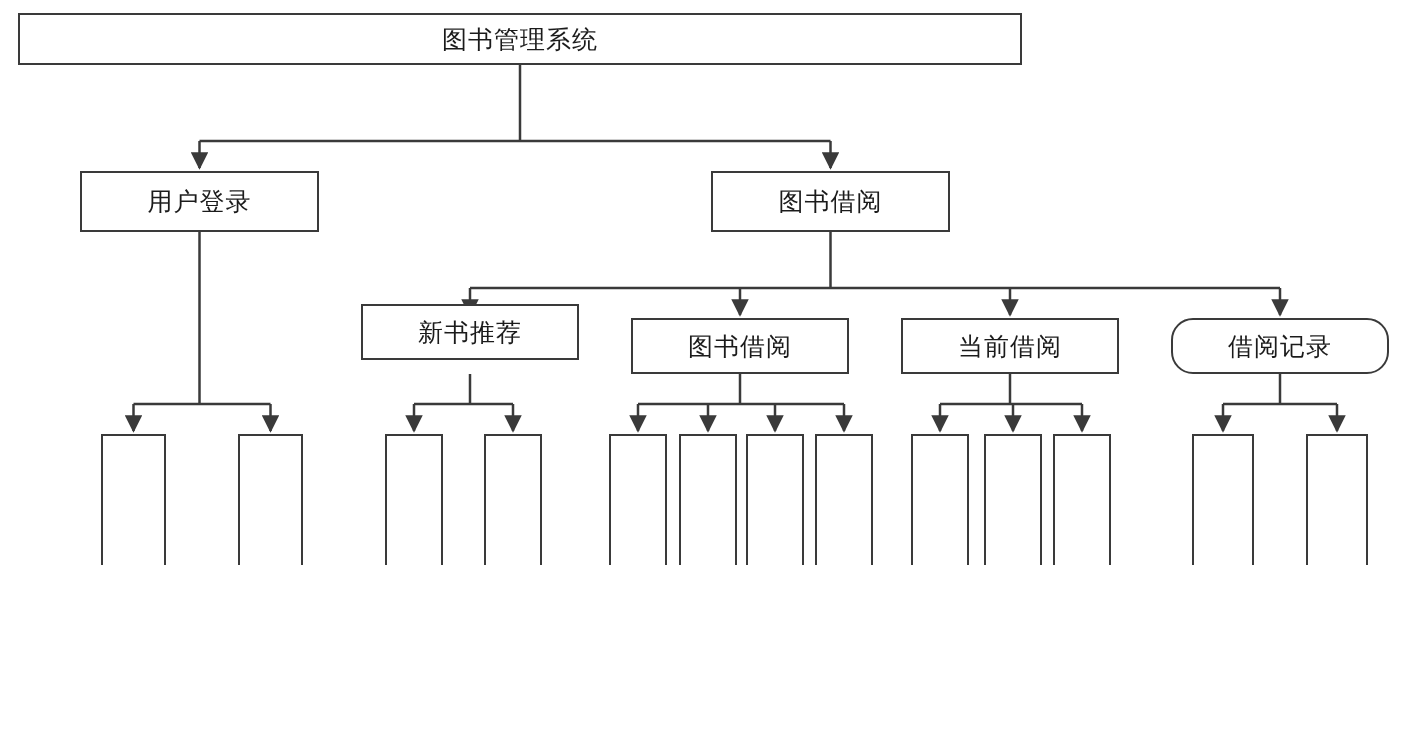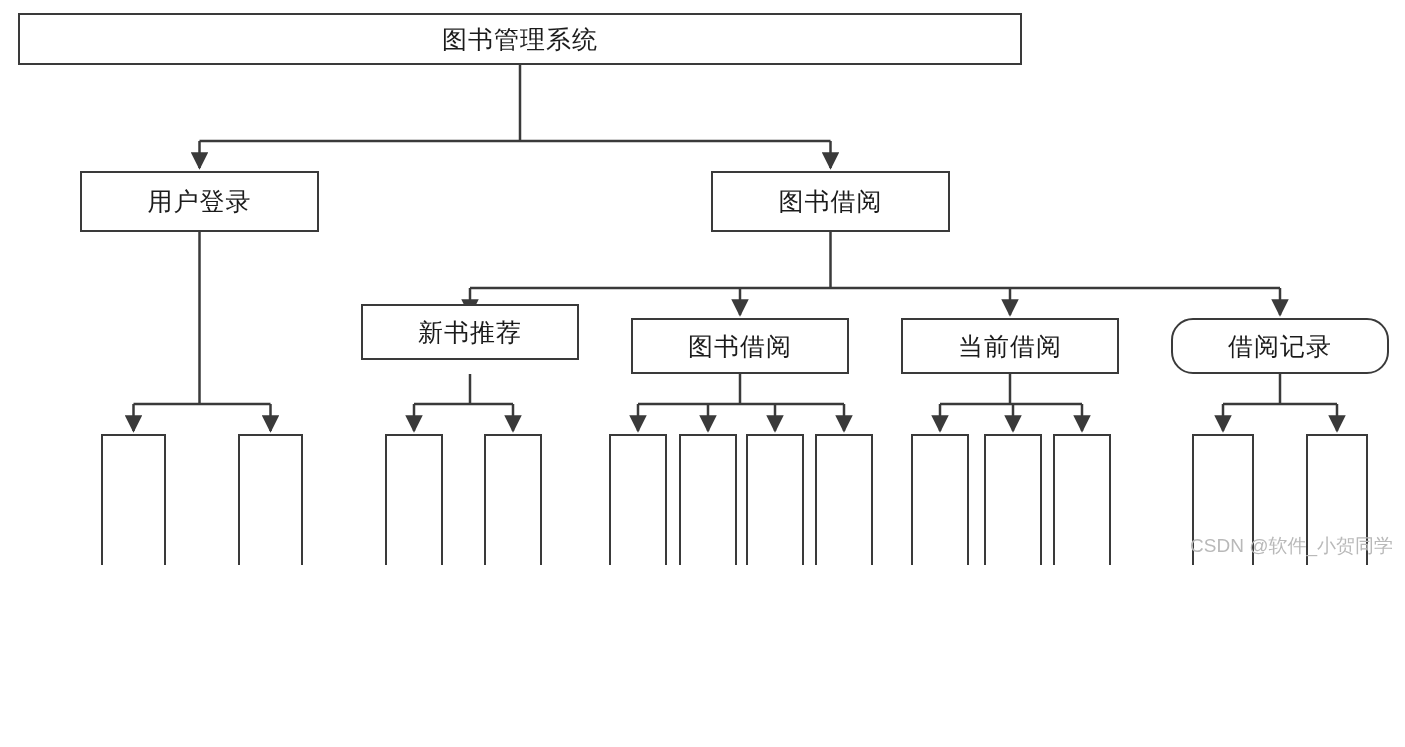--- a/index.html
+++ b/index.html
@@ -164,14 +164,13 @@
         <span class="vtext">确认归还（管理员）</span>
       </div>
       <div class="node v" style="left: 1192px; top: 434px; width: 62px; height: 305px;">
         <span class="vtext">新增借阅记录</span>
       </div>
       <div class="node v" style="left: 1306px; top: 434px; width: 62px; height: 305px;">
         <span class="vtext">查询借阅记录</span>
       </div>
     </div>
 
-  <div id="watermark">CSDN @软件_小贺同学</div>
 </div>
 
 </body></html>

